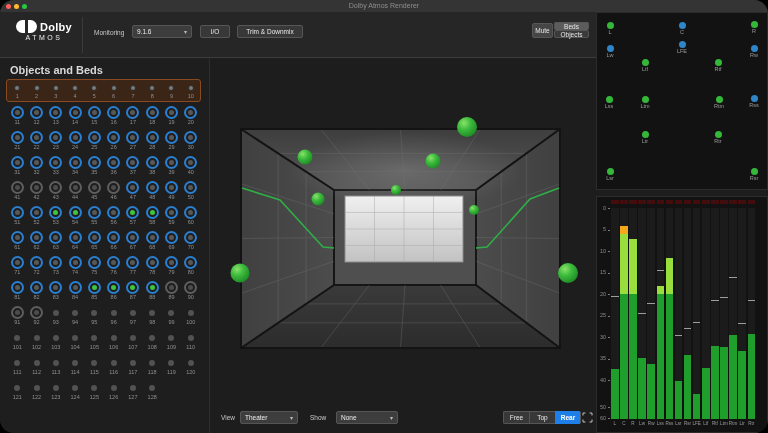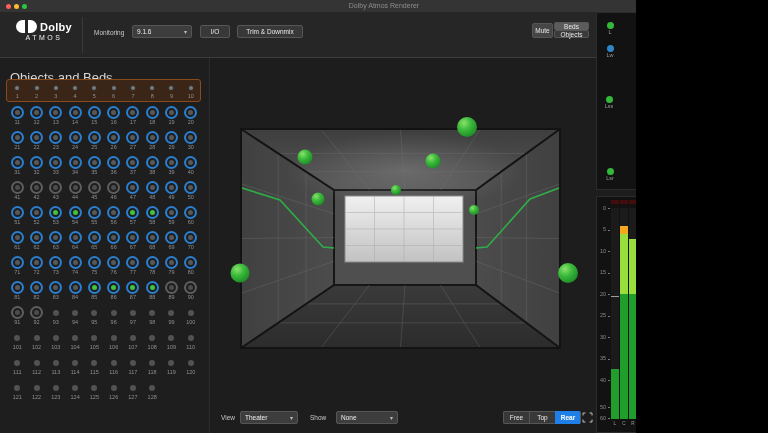--- a/index.html
+++ b/index.html
@@ -1,17 +1,17 @@
 <!DOCTYPE html>
 <html><head>
 <meta charset="utf-8">
 <style>
   html,body{margin:0;padding:0;background:#000;}
-  #win{position:relative;width:636px;height:433px;background:#1d1d1d;overflow:hidden;
-       font-family:"Liberation Sans","DejaVu Sans",sans-serif;-webkit-font-smoothing:antialiased;}
+  #win{position:relative;width:768px;height:433px;background:#1d1d1d;overflow:hidden;
+       font-family:"Liberation Sans","DejaVu Sans",sans-serif;border-radius:14px;-webkit-font-smoothing:antialiased;}
   .abs{position:absolute;}
   
   #titlebar{left:0;top:0;width:768px;height:12px;background:#343434;}
   .tl{width:5px;height:5px;border-radius:50%;top:3.5px;}
   #title{left:0;top:0;width:768px;text-align:center;font-size:7px;line-height:12px;color:#8d8d8d;}
   
   #toolbar{left:0;top:12px;width:768px;height:46px;background:#262626;border-bottom:1px solid #3c3c3c;box-sizing:border-box;}
   #logo{left:16px;top:8px;width:56px;text-align:center;color:#fff;}
   .ddrow{display:flex;align-items:center;justify-content:center;gap:3px;}
   .dglyph{width:9px;height:13px;background:#fff;display:inline-block;}
@@ -21,21 +21,21 @@
   .atmostxt{font-size:7px;letter-spacing:2.5px;margin-top:1px;color:#eee;}
   .vdiv{width:1px;background:#3a3a3a;}
   .tb-label{font-size:6.5px;color:#c8c8c8;}
   .tb-select{background:#3d3d3d;border:1px solid #555;border-radius:2px;color:#eee;font-size:6.5px;
              display:flex;align-items:center;justify-content:space-between;padding:0 4px;box-sizing:border-box;}
   .tb-btn{background:#383838;border:1px solid #565656;border-radius:2px;color:#e8e8e8;font-size:6.5px;
           display:flex;align-items:center;justify-content:center;box-sizing:border-box;}
   .arrow{font-size:6px;color:#bbb;}
   
   #leftpanel{left:0;top:58px;width:210px;height:375px;background:#1e1e1e;border-right:1px solid #2d2d2d;box-sizing:border-box;}
-  #obj-title{left:10px;top:12px;font-size:13px;font-weight:normal;color:#d8d8d8;}
+  #obj-title{left:10px;top:6px;font-size:11px;font-weight:bold;color:#d8d8d8;}
   #bedsbox{left:6px;top:21px;width:195px;height:23px;background:#3b2517;border:1.5px solid #8a4a20;border-radius:3px;box-sizing:border-box;}
   .bed-dot{width:6px;height:6px;border-radius:50%;background:#7a7a7a;border:1px solid #2c2c2c;box-sizing:border-box;}
   .num{font-size:5.5px;color:#8f8f8f;text-align:center;width:20px;}
   .ring{width:13px;height:13px;border-radius:50%;box-sizing:border-box;border:2px solid #2a7fd0;
         display:flex;align-items:center;justify-content:center;}
   .ring .core{width:5px;height:5px;border-radius:50%;background:#585858;}
   .ring.off{border-color:#5e5e5e;} .ring.off .core{background:#4c4c4c;}
   .ring.active .core{background:#3ec43e;}
   .plain-dot{width:6px;height:6px;border-radius:50%;background:#525252;}
   

